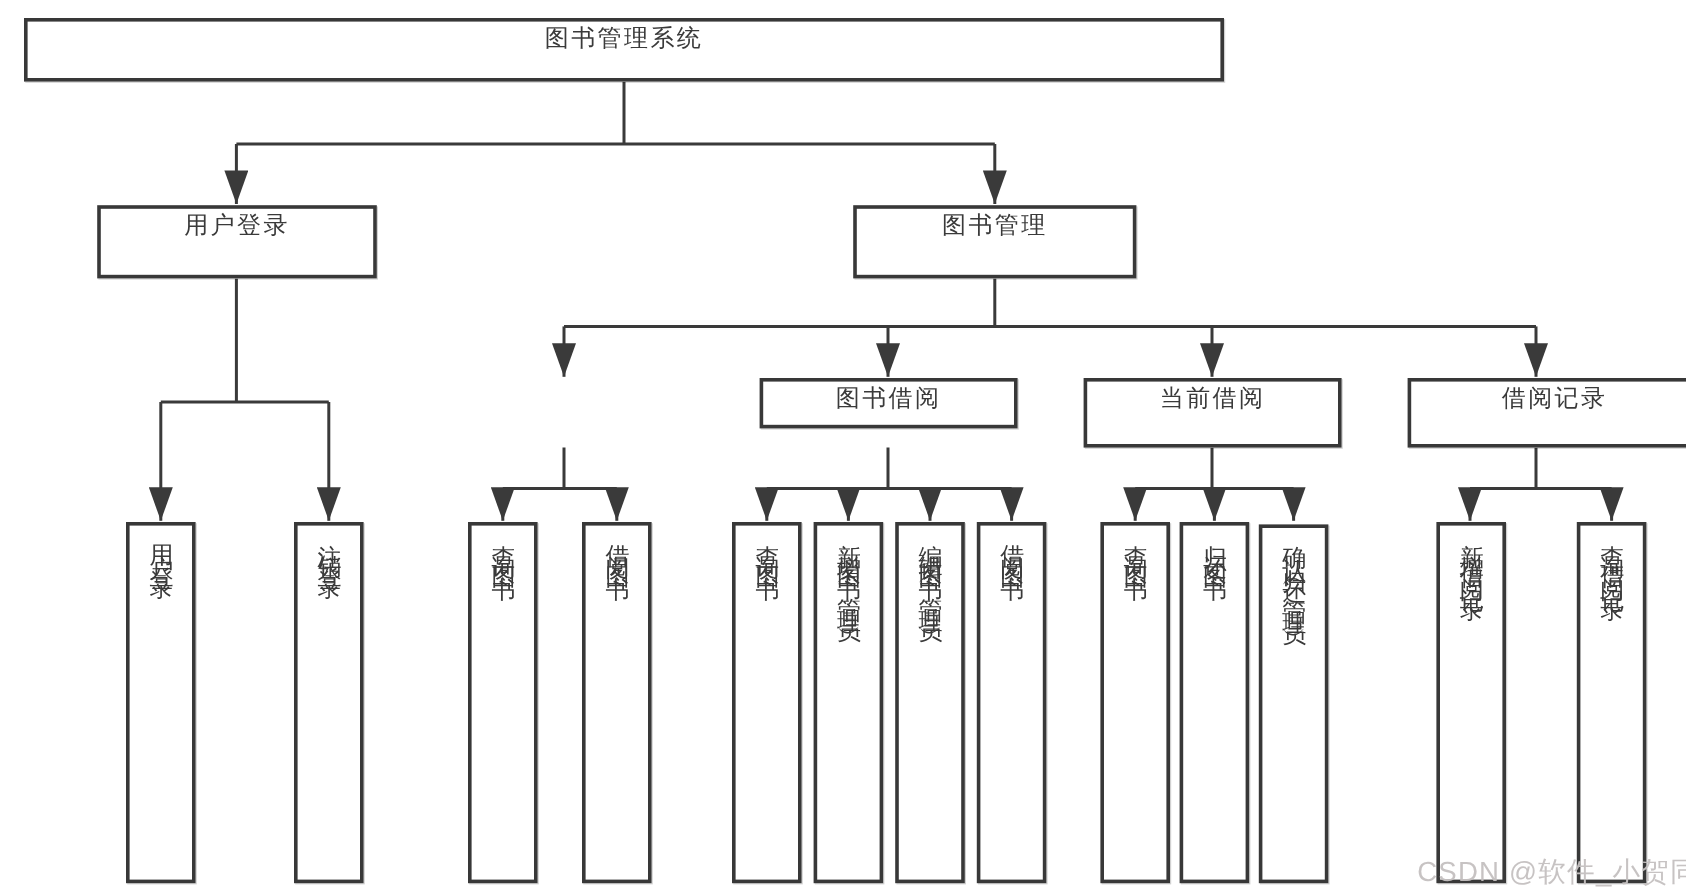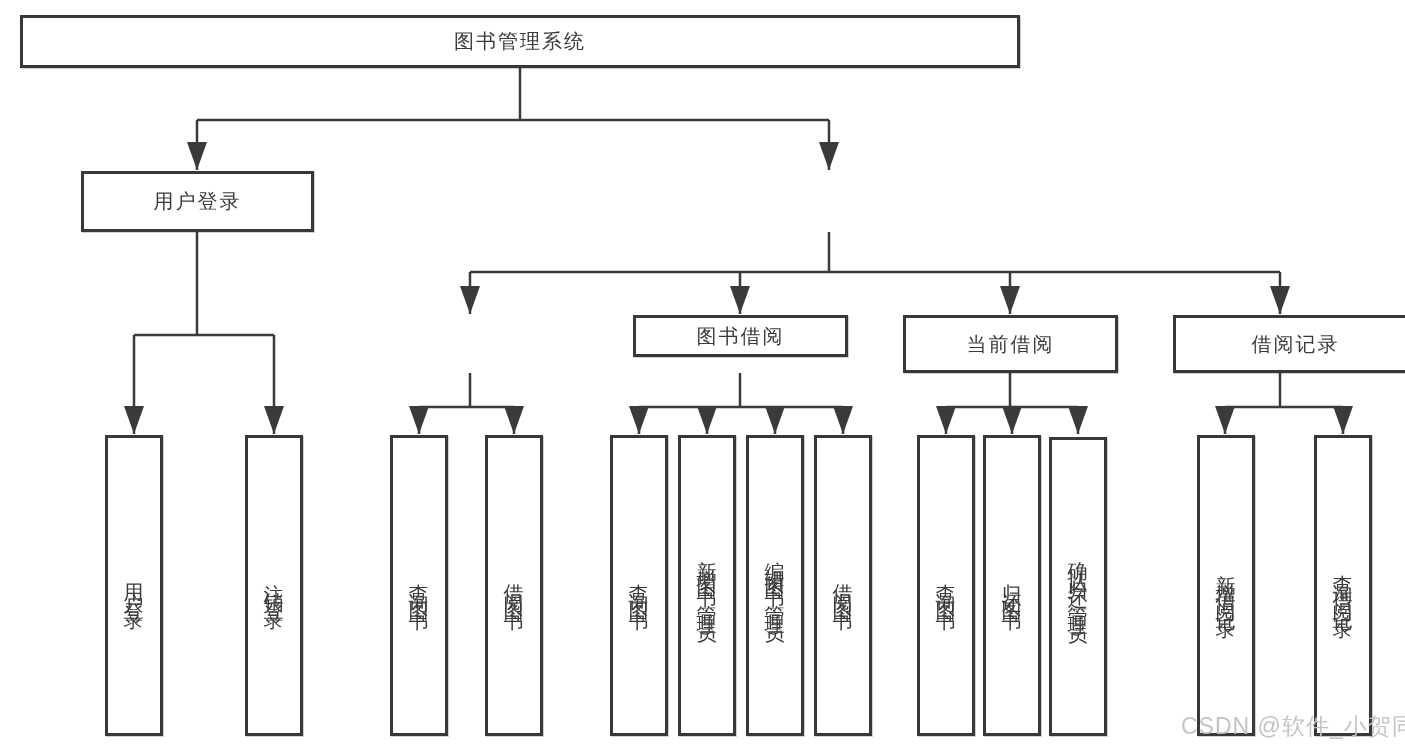--- a/index.html
+++ b/index.html
@@ -27,21 +27,21 @@
   }
   .connectors .arrow {
     stroke: #3a3a3a;
     stroke-width: 2.5;
   }
   .node {
     position: absolute;
     border: 3px solid #383838;
     background: #ffffff;
     display: flex;
-    align-items: center;
+    align-items: flex-start;
     justify-content: center;
     font-size: 20px;
     letter-spacing: 2px;
     color: #3a3a3a;
     box-shadow: 1px 1px 0 rgba(0,0,0,0.18);
   }
   .leaf span {
     writing-mode: vertical-rl;
     text-orientation: mixed;
     letter-spacing: 9px;
@@ -104,20 +104,23 @@
     <line class="arrow" x1="1343" y1="407" x2="1343" y2="434" marker-end="url(#ah)"></line>
   </svg>
 
   <div class="node" style="left:20px; top:15px; width:1000px; height:53px;">
     <span>图书管理系统</span>
   </div>
 
   <div class="node" style="left:81px; top:171px; width:233px; height:61px;">
     <span>用户登录</span>
   </div>
+  <div class="node" style="left:711px; top:171px; width:236px; height:61px;">
+    <span>图书管理</span>
+  </div>
 
   <div class="node" style="left:633px; top:315px; width:215px; height:42px;">
     <span>图书借阅</span>
   </div>
   <div class="node" style="left:903px; top:315px; width:215px; height:58px;">
     <span>当前借阅</span>
   </div>
   <div class="node" style="left:1173px; top:315px; width:245px; height:58px;">
     <span>借阅记录</span>
   </div>

